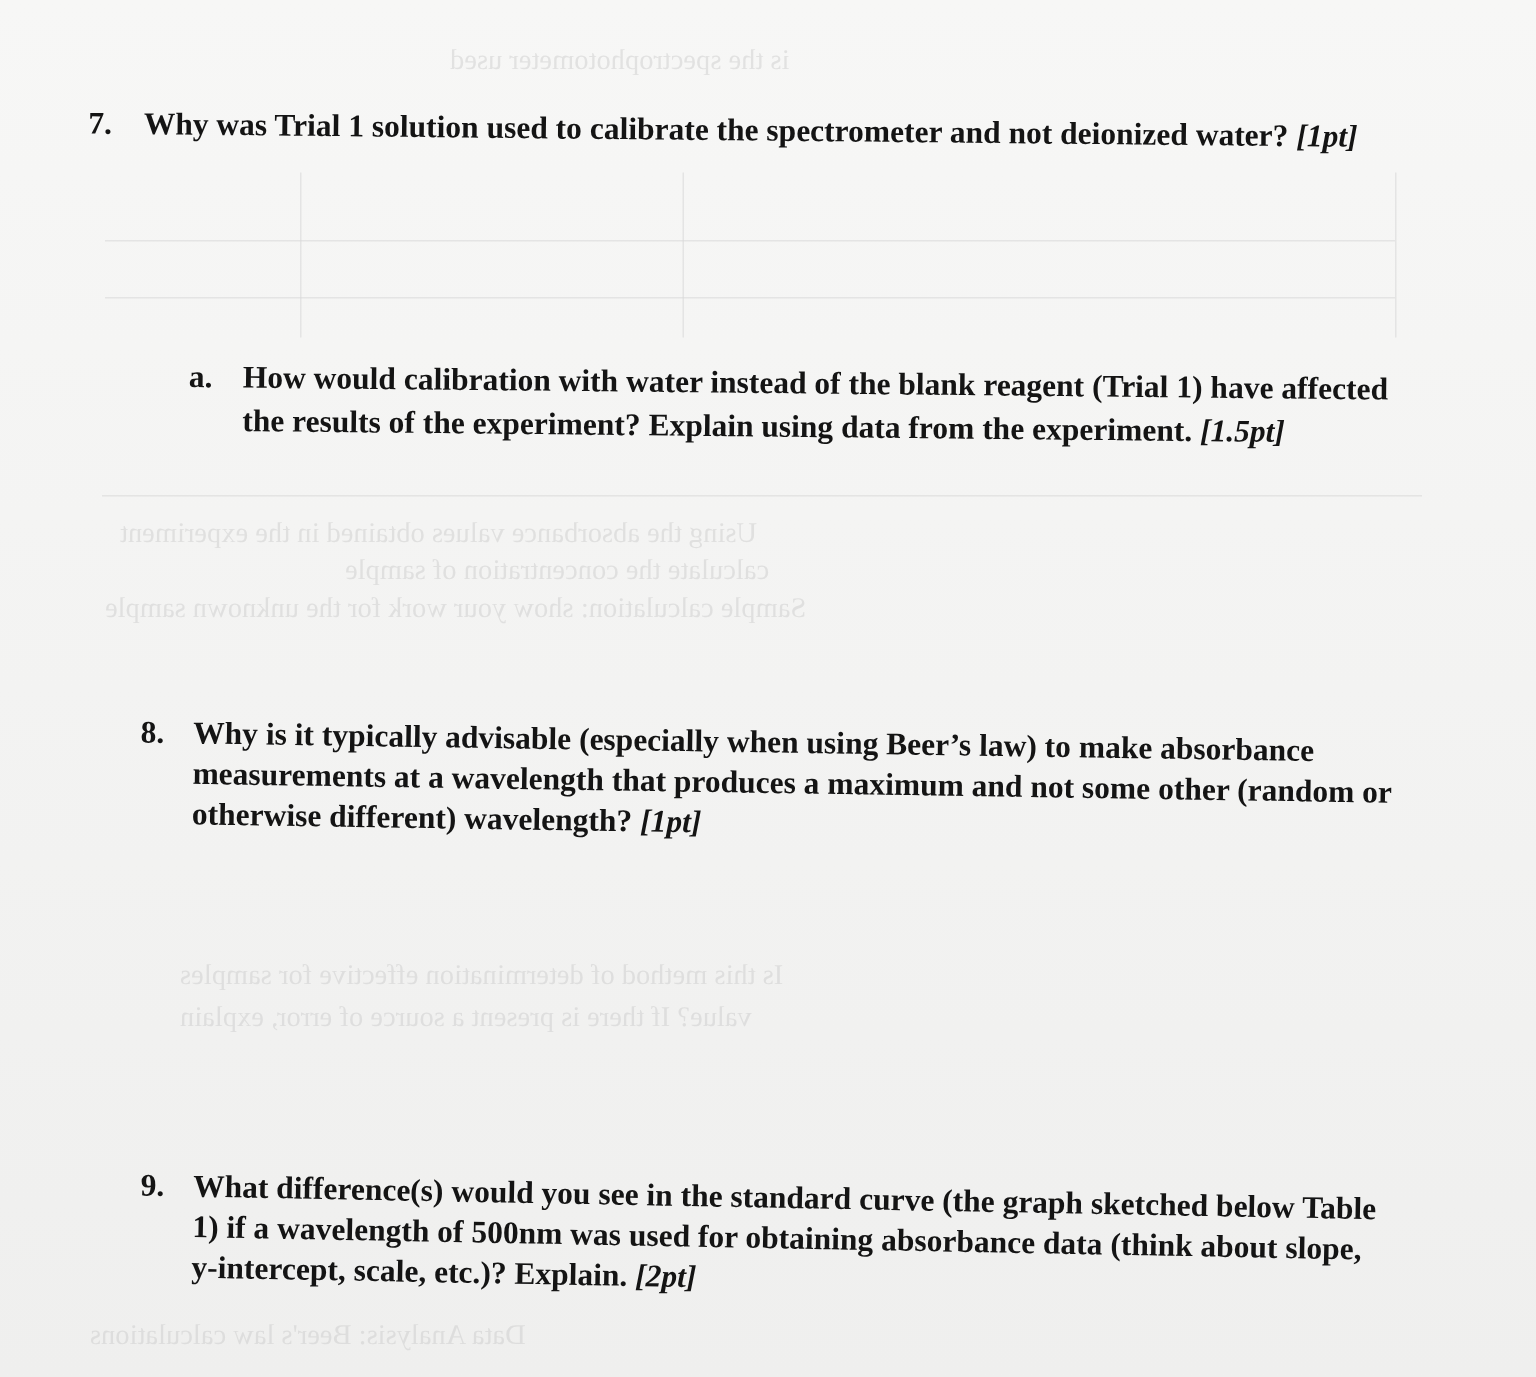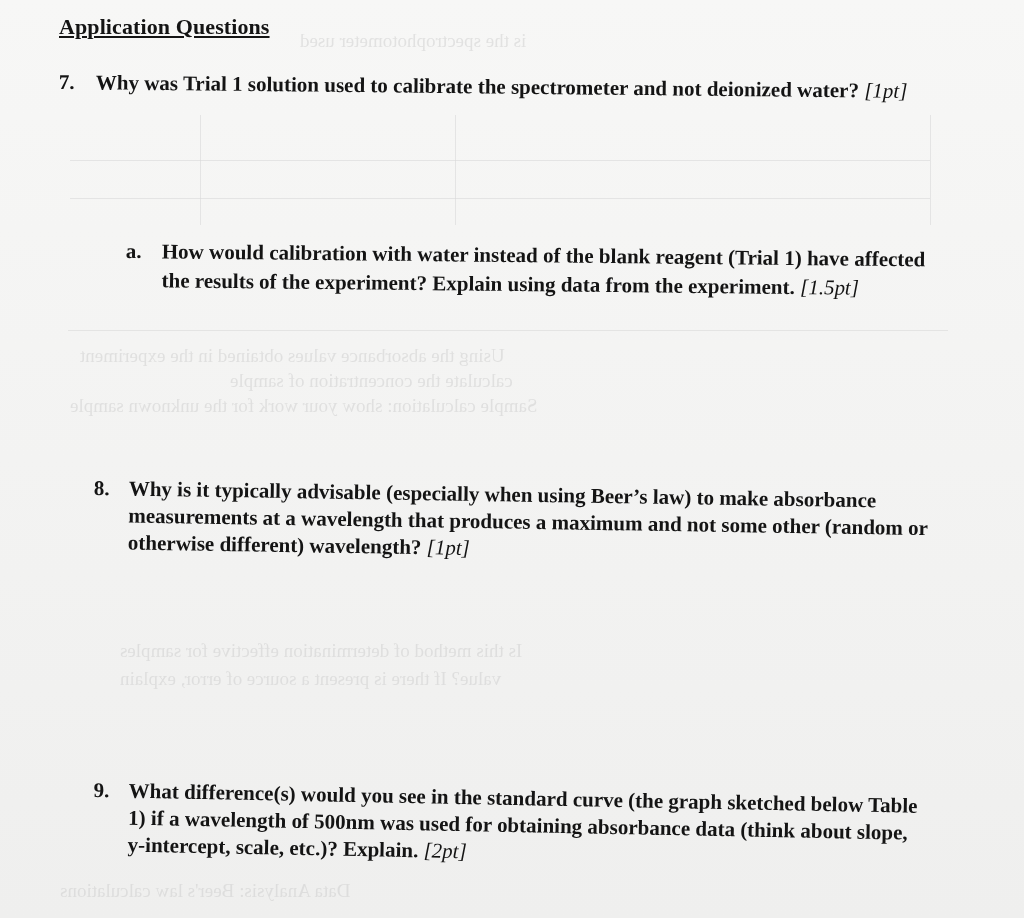--- a/index.html
+++ b/index.html
@@ -26,21 +26,21 @@
       position: absolute; left: 59px; top: 14px;
       font-weight: bold; font-size: 22px; text-decoration: underline;
       letter-spacing: 0.1px;
     }
     .q {
       position: absolute; font-size: 21px; line-height: 31px;
       transform-origin: left top;
     }
     .q .num { position: absolute; left: 0; top: 0; font-weight: bold; }
     .q .text { display: block; font-weight: bold; }
-    .q .pts { font-style: italic; font-weight: normal; }
+    .q .pts { font-style: italic; font-weight: bold; }
 
     #q7 { left: 59px; top: 67px; width: 900px; transform: rotate(0.6deg); }
     #q7 .text { margin-left: 37px; }
 
     #q7a { left: 126px; top: 237px; width: 830px; transform: rotate(0.6deg); line-height: 29px; }
     #q7a .text { margin-left: 36px; }
 
     #q8 { left: 94px; top: 475px; width: 840px; transform: rotate(0.9deg); line-height: 27px; }
     #q8 .text { margin-left: 35px; }
 
@@ -59,21 +59,20 @@
   <div class="ghost-line" style="left:930px; top:115px; width:1px; height:110px;"></div>
   <div class="ghost-line" style="left:68px; top:330px; width:880px; height:1px;"></div>
   <div class="ghost" style="left:300px; top:30px;">is the spectrophotometer used</div>
   <div class="ghost" style="left:80px; top:345px;">Using the absorbance values obtained in the experiment</div>
   <div class="ghost" style="left:230px; top:370px;">calculate the concentration of sample</div>
   <div class="ghost" style="left:70px; top:395px;">Sample calculation: show your work for the unknown sample</div>
   <div class="ghost" style="left:120px; top:640px;">Is this method of determination effective for samples</div>
   <div class="ghost" style="left:120px; top:668px;">value? If there is present a source of error, explain</div>
   <div class="ghost" style="left:60px; top:880px;">Data Analysis: Beer's law calculations</div>
 
-  <div class="heading">Application Questions</div>
 
   <div class="q" id="q7">
     <span class="num">7.</span>
     <span class="text"><span>Why was Trial 1 solution used to calibrate the spectrometer and not deionized water?</span> <span class="pts">[1pt]</span></span>
   </div>
 
   <div class="q" id="q7a">
     <span class="num">a.</span>
     <span class="text"><span>How would calibration with water instead of the blank reagent (Trial 1) have affected the results of the experiment? Explain using data from the experiment.</span> <span class="pts">[1.5pt]</span></span>
   </div>

